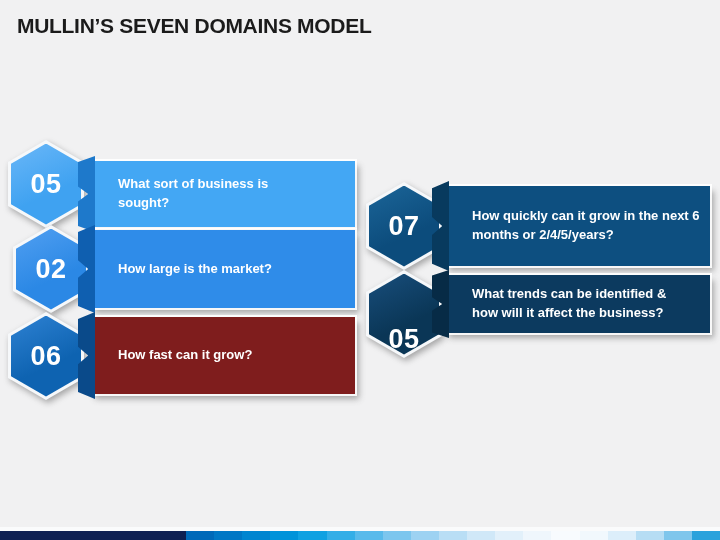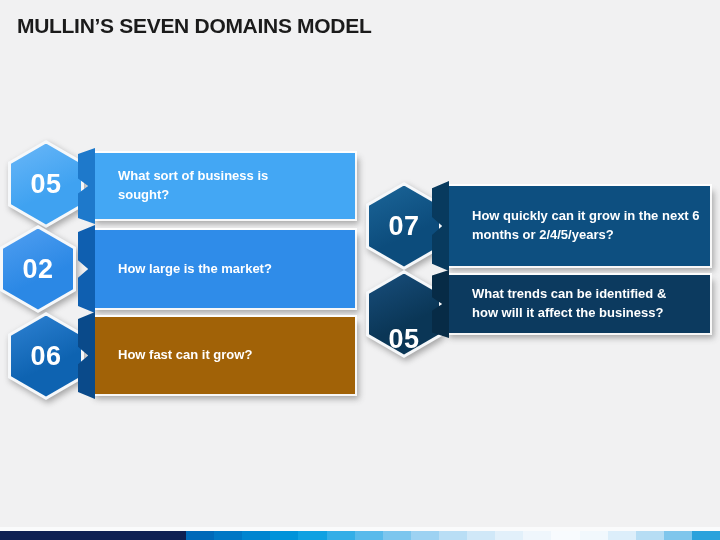--- a/index.html
+++ b/index.html
@@ -49,23 +49,23 @@
   .bracket{
     position:absolute;left:0;top:-5px;bottom:-5px;width:17px;z-index:2;
     clip-path:polygon(0 8%,100% 0,100% 100%,0 92%,0 60%,60% 50%,0 40%);
   }
   .boxtext{
     color:#fff;font-size:13px;font-weight:700;line-height:1.45;
     margin-left:27px;
   }
   
   .r1 .hexw{left:8px;top:140px;}
-  .r1 .box{left:78px;top:153px;width:277px;height:66px;}
+  .r1 .box{left:78px;top:161px;width:277px;height:66px;}
   .r1 .boxtext{max-width:185px;}
-  .r2 .hexw{left:0;top:225px;}
+  .r2 .hexw{left:13px;top:225px;}
   .r2 .box{left:78px;top:230px;width:277px;height:78px;text-align:right;}
   .r2 .boxtext{max-width:200px;}
   .r3 .hexw{left:8px;top:312px;}
   .r3 .box{left:78px;top:317px;width:277px;height:77px;}
   .r3 .boxtext{max-width:200px;}
   .r4 .hexw{left:366px;top:182px;}
   .r4 .box{left:432px;top:186px;width:278px;height:80px;}
   .r4 .boxtext{max-width:234px;}
   .r5 .hexw{left:366px;top:270px;}
   .r5 .box{left:432px;top:275px;width:278px;height:58px;}
@@ -123,21 +123,21 @@
   <div class="row r3">
     <div class="hexw">
       <div class="hex">
         <div class="hex-core" style="background: linear-gradient(155deg, rgb(43, 127, 208) 5%, rgb(14, 99, 177) 60%);">
           <span class="hex-num">06</span>
         </div>
       </div>
     </div>
     <div class="box">
       <div class="bracket" style="background: rgb(10, 74, 138);"></div>
-      <div class="panel" style="background: #a16207;">
+      <div class="panel" style="background: #7f1d1d;">
         <span class="boxtext">How fast can it grow?</span>
       </div>
     </div>
   </div>
 
   <div class="row r4">
     <div class="hexw">
       <div class="hex">
         <div class="hex-core" style="background: linear-gradient(155deg, rgb(26, 99, 150) 5%, rgb(12, 76, 124) 60%);">
           <span class="hex-num">07</span>

